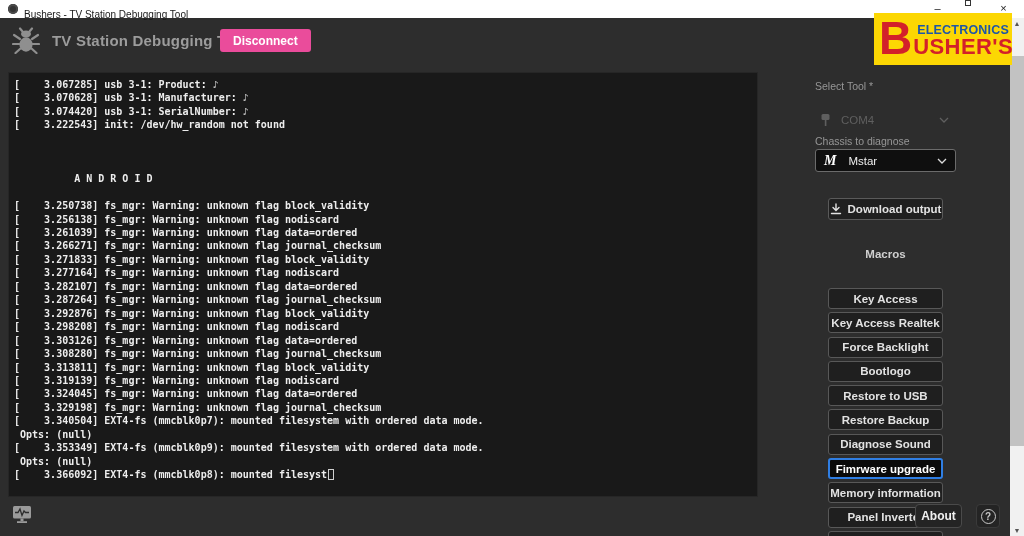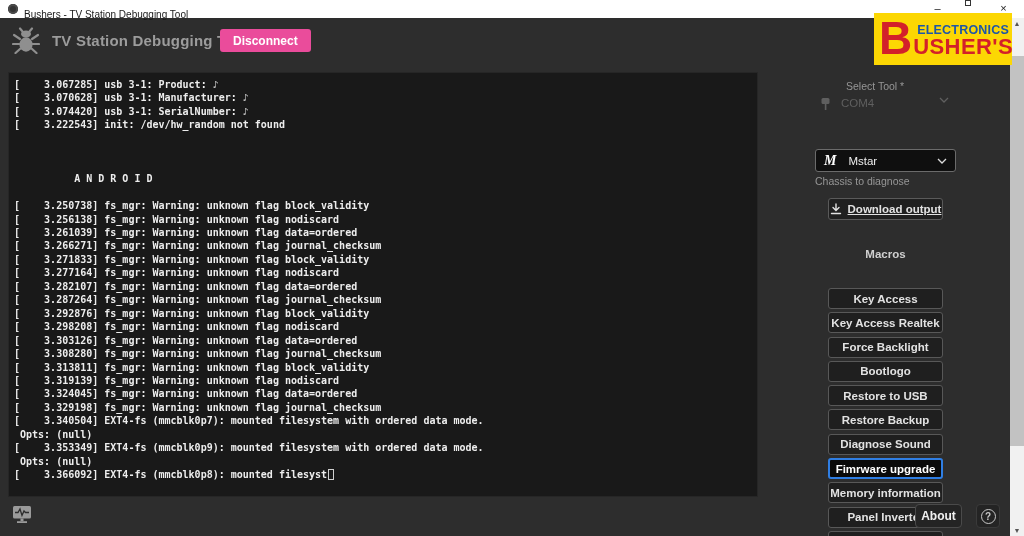--- a/index.html
+++ b/index.html
@@ -26,31 +26,31 @@
   .logo-right { display:flex; flex-direction:column; margin-left:1px; margin-top:1px;text-align:center; }
   .logo-top { font-size:12.5px; font-weight:900; color:#1e56a8; letter-spacing:.2px; }
   .logo-bottom { font-size:22px; font-weight:900; color:#d3202a; line-height:20px; letter-spacing:.4px; }
 
   
   .terminal { position:absolute; left:8px; top:72px; width:750px; height:425px; background:#191919; border:1px solid #262626; padding:5px 0 0 5px; font-family:"DejaVu Sans Mono",monospace; font-weight:bold; font-size:10px; line-height:13.45px; color:#ededed; white-space:pre; overflow:hidden; }
   .cursor { display:inline-block; width:6px; height:11px; border:1px solid #d0d0d0; margin-left:1px; vertical-align:-2px; }
 
   
   .side-label { position:absolute; font-size:10.5px; color:#969696; }
-  .lbl-select { left:846px; top:80px; }
-  .lbl-chassis { left:815px; top:135px;margin-top:40px; }
-  .com-row { position:absolute; left:819px; top:97px; width:138px; height:22px; display:flex; color:#5f5f5f; font-size:11.5px; }
+  .lbl-select { left:815px; top:80px; }
+  .lbl-chassis { left:815px; top:135px; }
+  .com-row { position:absolute; left:819px; top:109px; width:138px; height:22px; display:flex; align-items:center; color:#5f5f5f; font-size:11.5px; }
   .com-row svg { margin-right:9px; }
   .com-row .chev { margin-left:auto; margin-right:8px; }
   .chassis-select { position:absolute; left:815px; top:149px; width:141px; height:23px; background:#0f0f0f; border:1px solid #6b6b6b; border-radius:3px; display:flex; align-items:center; color:#ededed; font-size:11.5px; }
   .m-logo { margin-left:8px; font-family:"Liberation Serif",serif; font-style:italic; font-weight:900; font-size:14px; color:#fff; }
   .chassis-text { margin-left:12px; }
   .chassis-select .chev { margin-left:auto; margin-right:8px; }
 
-  .download-btn { position:absolute; left:828px; top:198px; width:115px; height:22px; background:#202020; border:1px solid #5a5a5a; border-radius:3px; color:#e2e2e2; font-size:11.5px; font-weight:600; font-family:inherit; display:flex; align-items:center; justify-content:center; gap:6px;text-decoration:underline; }
+  .download-btn { position:absolute; left:828px; top:198px; width:115px; height:22px; background:#202020; border:1px solid #5a5a5a; border-radius:3px; color:#e2e2e2; font-size:11.5px; font-weight:600; font-family:inherit; display:flex; align-items:center; justify-content:center; gap:6px; }
 
   .macros-title { position:absolute; left:828px; top:248px; width:115px; text-align:center; font-size:11.5px; font-weight:bold; color:#cfcfcf; }
   .macros-list { position:absolute; left:828px; top:288px; width:115px; display:flex; flex-direction:column; gap:3.3px; }
   .macro-btn { height:21px; min-height:21px; background:#1f1f1f; border:1px solid #585858; border-radius:3px; color:#e2e2e2; font-size:11.5px; font-weight:600; font-family:inherit; }
   .macro-btn.active { border:2px solid #2f7ee3; background:#0a0a0a; color:#ffffff; font-weight:bold; }
   .macro-btn.stub { min-height:18px; }
 
   .about-btn { position:absolute; left:915px; top:504px; width:47px; height:24px; background:#242424; border:1px solid #4a4a4a; border-radius:4px; color:#f0f0f0; font-size:12px; font-weight:600; font-family:inherit; z-index:10; }
   .help-btn { position:absolute; left:976px; top:504px; width:24px; height:24px; background:#242424; border:1px solid #3a3a3a; border-radius:4px; display:flex; align-items:center; justify-content:center; }
   .help-circle { width:15px; height:15px; border:1.5px solid #c8c8c8; border-radius:50%; color:#c8c8c8; font-size:10px; line-height:13px; text-align:center; font-weight:bold; }

